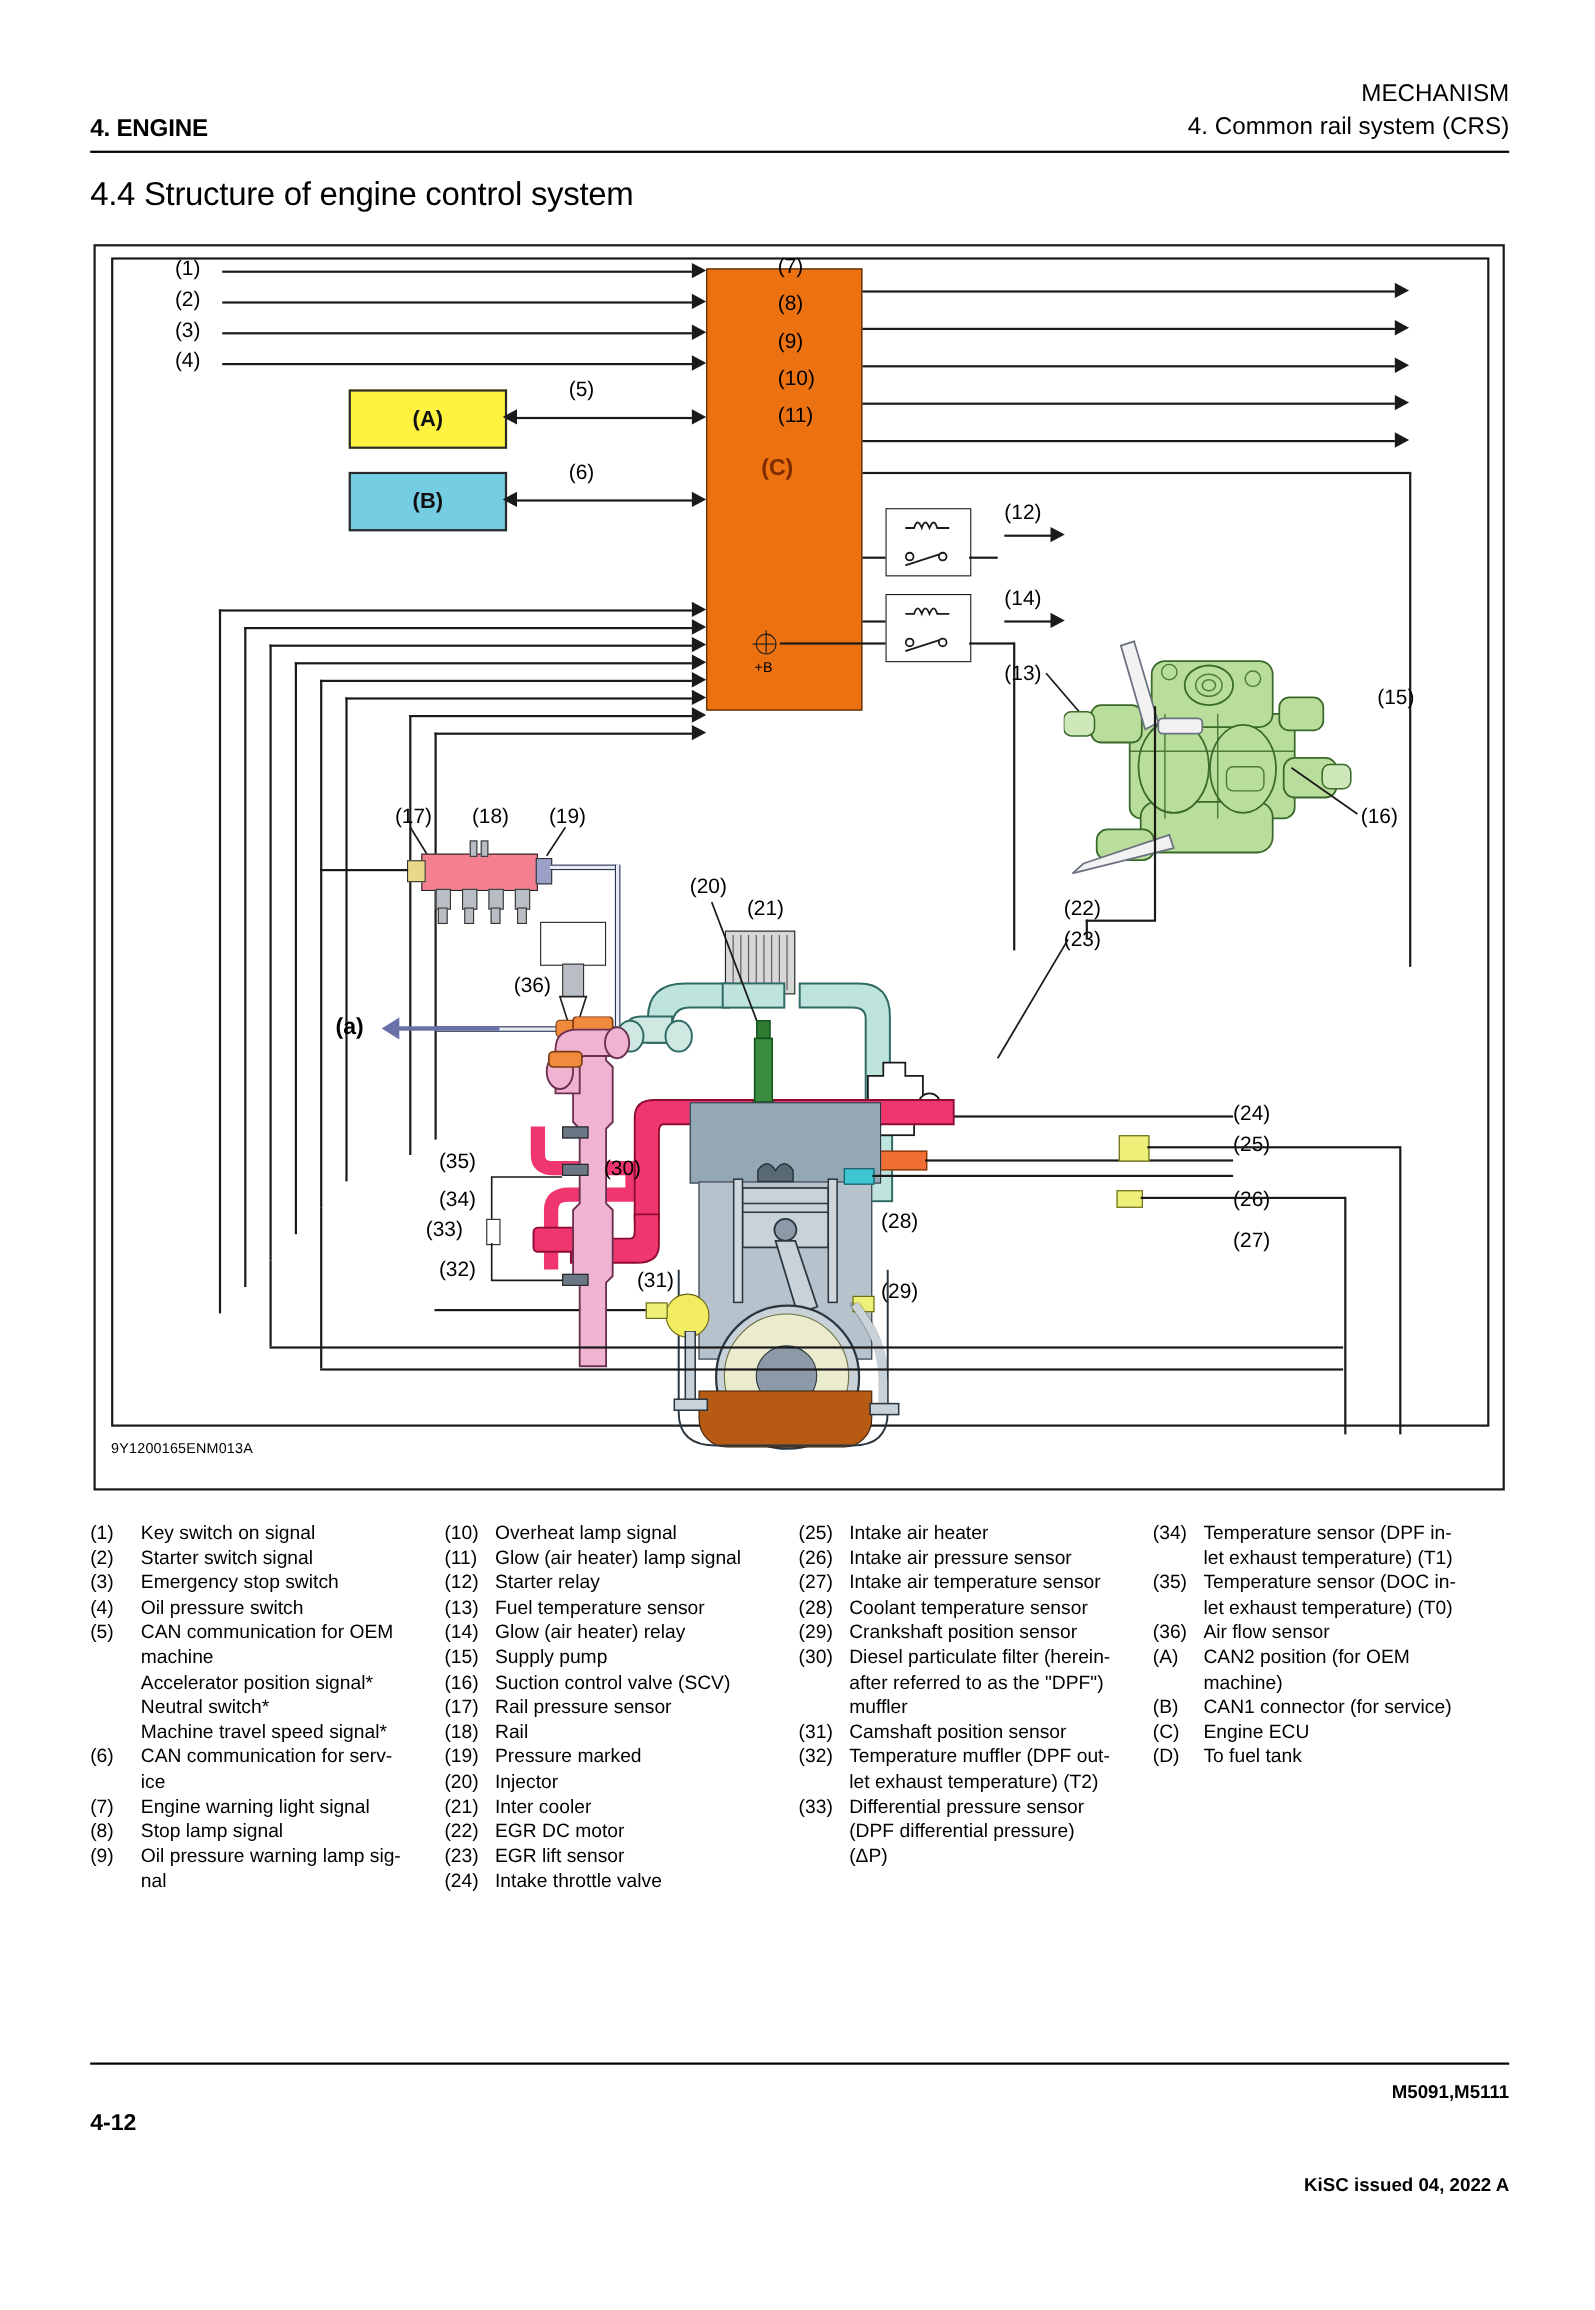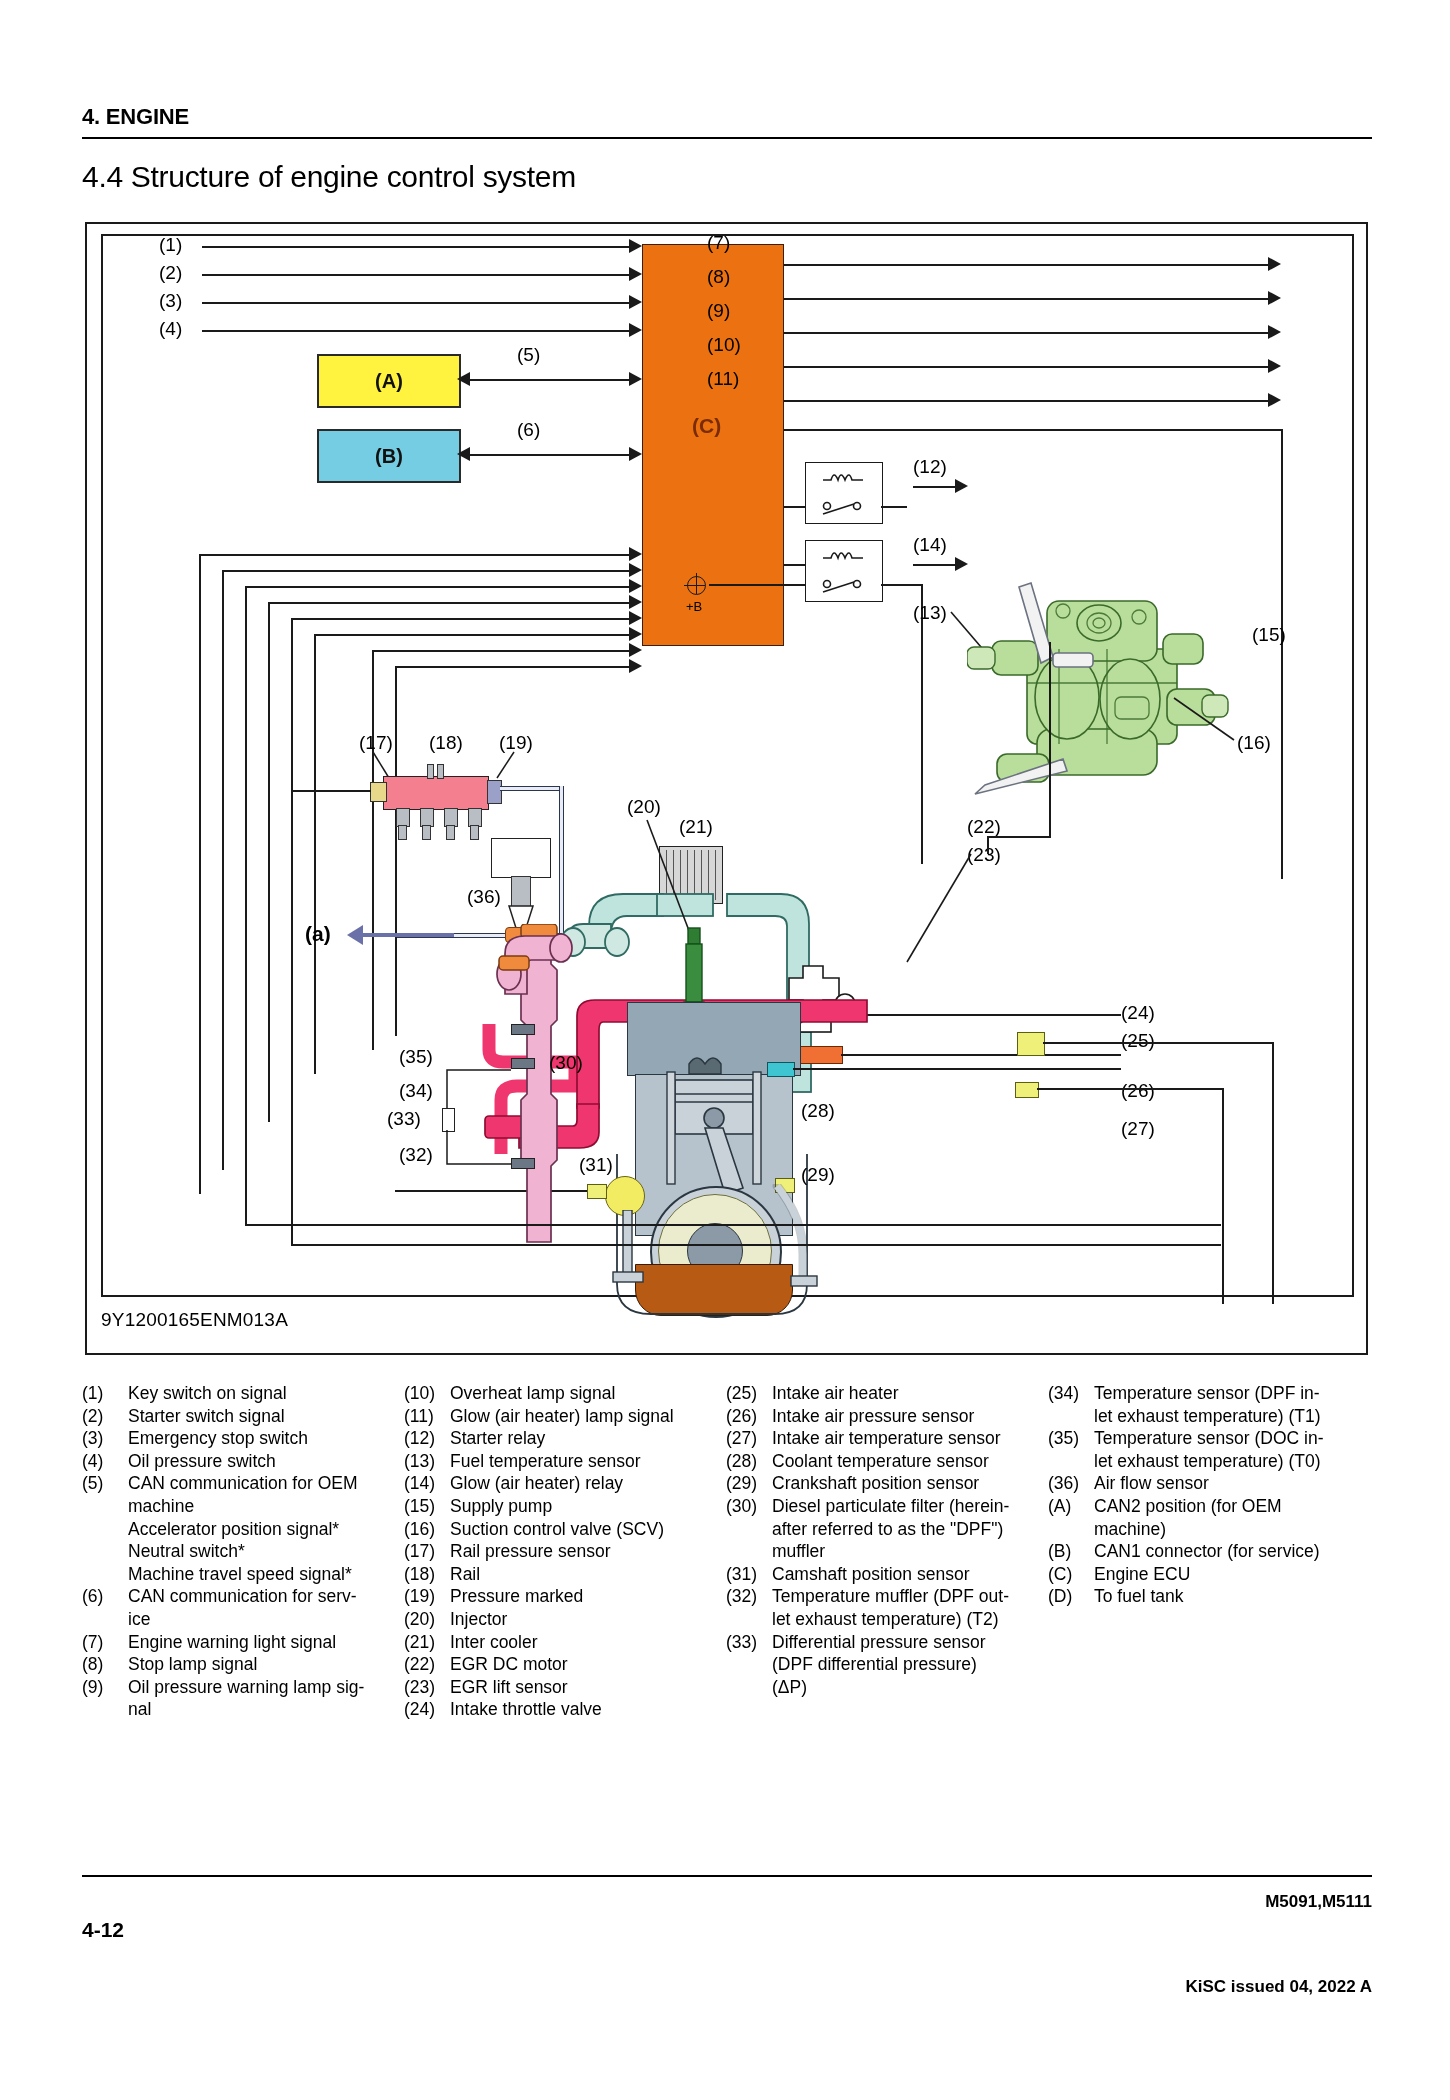--- a/index.html
+++ b/index.html
@@ -82,21 +82,21 @@
     top: 10px;
     width: 1253px;
     height: 1063px;
     border: 2px solid #1a1a1a;
     box-sizing: border-box;
   }
   .fig-id {
     position: absolute;
     left: 14px;
     top: 1085px;
-    font-size: 19px;
+    font-size: 13px;
     color: #000;
     letter-spacing: 0.2px;
   }
 
   
   .cal {            
     position: absolute;
     font-size: 19px;
     color: #000;
     white-space: nowrap;
@@ -388,20 +388,24 @@
     color: #000;
   }
 </style>
 </head>
 <body>
 
 <div class="page">
 
   <div class="header">
     <div class="hdr-left">4. ENGINE</div>
+    <div class="hdr-right">
+      <div>MECHANISM</div>
+      <div>4. Common rail system (CRS)</div>
+    </div>
   </div>
   <div class="hdr-rule"></div>
 
   <div class="section-title">4.4 Structure of engine control system</div>
 
   <div class="figure">
     <div class="fig-inner"></div>
 
     <div class="ecu" style="left:555px; top:20px; width:140px; height:400px;"></div>
     <div class="ecu-label" style="left:605px; top:190px;">(C)</div>

